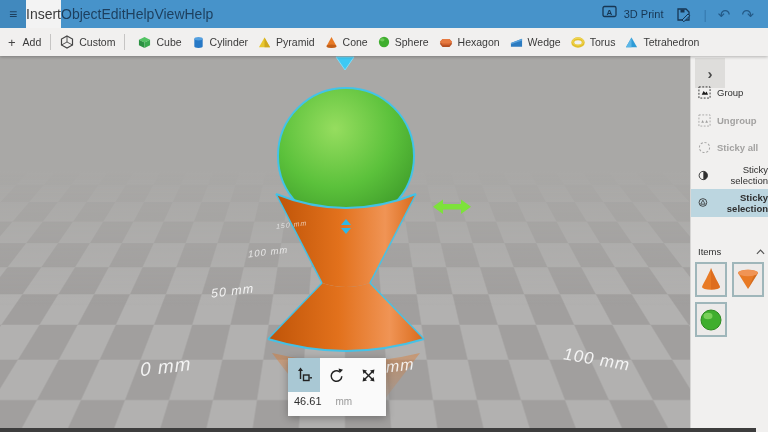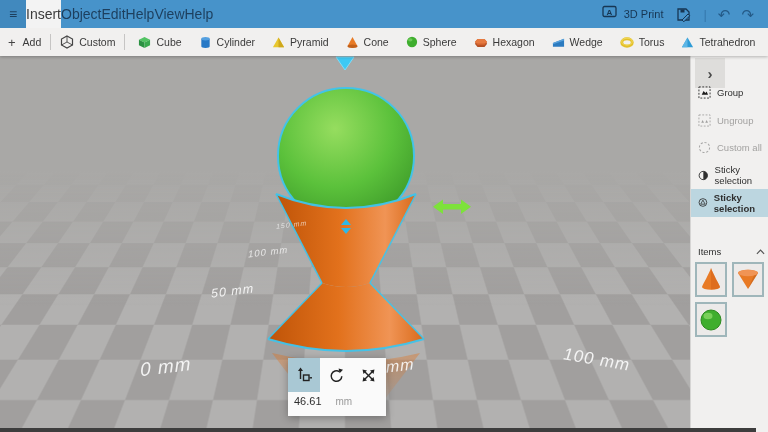--- a/index.html
+++ b/index.html
@@ -15,21 +15,21 @@
   .print-group { display:flex; align-items:center; gap:6px; cursor:pointer; }
   .print-label { font-size:11px; color:#173653; }
   .mb-iconbtn { width:18px; height:18px; display:flex; align-items:center; justify-content:center; cursor:pointer; }
   .mb-sep { color:#2d6da0; font-size:13px; opacity:.7; }
   .undo-redo { font-size:15px; color:#245a87; line-height:1; cursor:pointer; }
 
   
   .toolbar { position:absolute; top:28px; left:0; width:768px; height:28px; background:#f1f0ef; display:flex; align-items:center; padding:0 8px; z-index:39; box-shadow:0 1px 3px rgba(0,0,0,.25); }
   .tb-item { display:flex; align-items:center; gap:5px; font-size:10.5px; color:#3a3a3a; cursor:pointer; white-space:nowrap; }
   .tb-sep { width:1px; height:16px; background:#c6c5c4; margin:0 9px; }
-  .tb-shapes { display:flex; align-items:center; gap:17px; margin-left:4px;justify-content:flex-end; }
+  .tb-shapes { display:flex; align-items:center; gap:10px; margin-left:4px;justify-content:flex-end; }
   .plus { font-size:13px; color:#444; margin-right:2px; }
   .shape-ic { display:block; }
 
   
   .viewport { position:absolute; top:56px; left:0; width:690px; height:376px; background:#a9a8a6; overflow:hidden; box-shadow: inset -9px 0 10px -7px rgba(0,0,0,.3); }
   .floor { position:absolute; left:-255px; top:98px; width:1200px; height:1100px;
     background: repeating-conic-gradient(#b2b1b0 0% 25%, #a19f9e 0% 50%);
     background-size:50px 50px;
     transform-origin:600px 0;
     transform: perspective(480px) rotateX(56deg); }
@@ -51,23 +51,23 @@
   .xf-icons { display:flex; height:34px; }
   .xf-btn { width:32px; height:34px; display:flex; align-items:center; justify-content:center; cursor:pointer; }
   .xf-btn.sel { background:#a9c8d4; }
   .xf-vals { display:flex; align-items:center; padding:3px 16px 0 6px; gap:14px; }
   .xf-value { font-size:11px; color:#2e2e2e; }
   .xf-unit { font-size:10px; color:#9a9a9a; }
 
   
   .sidebar { position:absolute; top:56px; right:0; width:78px; height:376px; background:#f1f0ef; border-left:1px solid #d6d5d4; z-index:30; }
   .sb-collapse { position:absolute; left:4px; top:2px; width:30px; height:30px; background:#dedddb; display:flex; align-items:center; justify-content:center; font-size:15px; font-weight:bold; color:#4a4a4a; cursor:pointer; }
-  .sb-list { position:absolute; top:23px; left:0; width:100%; }
+  .sb-list { position:absolute; top:23px; left:0; width:100%;text-align:right; }
   .sb-row { height:27.5px; display:flex; align-items:center; gap:6px; padding-left:7px; font-size:9.5px; color:#2e2e2e; cursor:pointer; }
-  .sb-row.disabled { color:#a3a2a1; cursor:default; }
+  .sb-row.disabled { color:#a3a2a1; cursor:default;font-weight:bold; }
   .sb-row.disabled svg { opacity:.38; }
   .sb-row.hl { background:#bcd6e0;font-weight:bold; }
   .sb-items-hdr { position:absolute; top:190px; left:7px; right:3px; display:flex; align-items:center; justify-content:space-between; font-size:9.5px; color:#2e2e2e;gap:7px; }
   .thumbs { position:absolute; top:206px; left:4px; width:72px; display:flex; flex-wrap:wrap; gap:5px; }
   .thumb { width:32px; height:35px; border:2px solid #9fb6ba; background:#eceae9; display:flex; align-items:center; justify-content:center; cursor:pointer; }
 
   .bottom-strip { position:absolute; left:0; bottom:0; width:756px; height:4px; background:#3d3d3d; z-index:45; }
 </style>
 </head>
 <body>
@@ -305,21 +305,21 @@
             <rect x="1" y="1" width="12" height="12" fill="none" stroke="#2e2e2e" stroke-width="1" stroke-dasharray="2,1.6"></rect>
             <path d="M3.5,9.5 L5,6.5 L6.5,9.5 Z" fill="#1d1d1d"></path>
             <path d="M7.8,9.5 L9.3,6.5 L10.8,9.5 Z" fill="#1d1d1d"></path>
           </svg>
         <span>Ungroup</span>
       </div>
       <div class="sb-row disabled">
         <svg width="13" height="13" viewBox="0 0 14 14">
             <circle cx="7" cy="7" r="5.5" fill="none" stroke="#2e2e2e" stroke-width="1.1" stroke-dasharray="2.4,1.8"></circle>
           </svg>
-        <span>Custom all</span>
+        <span>Sticky all</span>
       </div>
       <div class="sb-row">
         <svg width="13" height="13" viewBox="0 0 14 14">
             <circle cx="7" cy="7" r="5.5" fill="none" stroke="#2e2e2e" stroke-width="1.2"></circle>
             <path d="M7,1.5 a5.5,5.5 0 0,1 0,11 Z" fill="#2e2e2e"></path>
           </svg>
         <span>Sticky selection</span>
       </div>
       <div class="sb-row hl">
         <svg width="13" height="13" viewBox="0 0 14 14">

